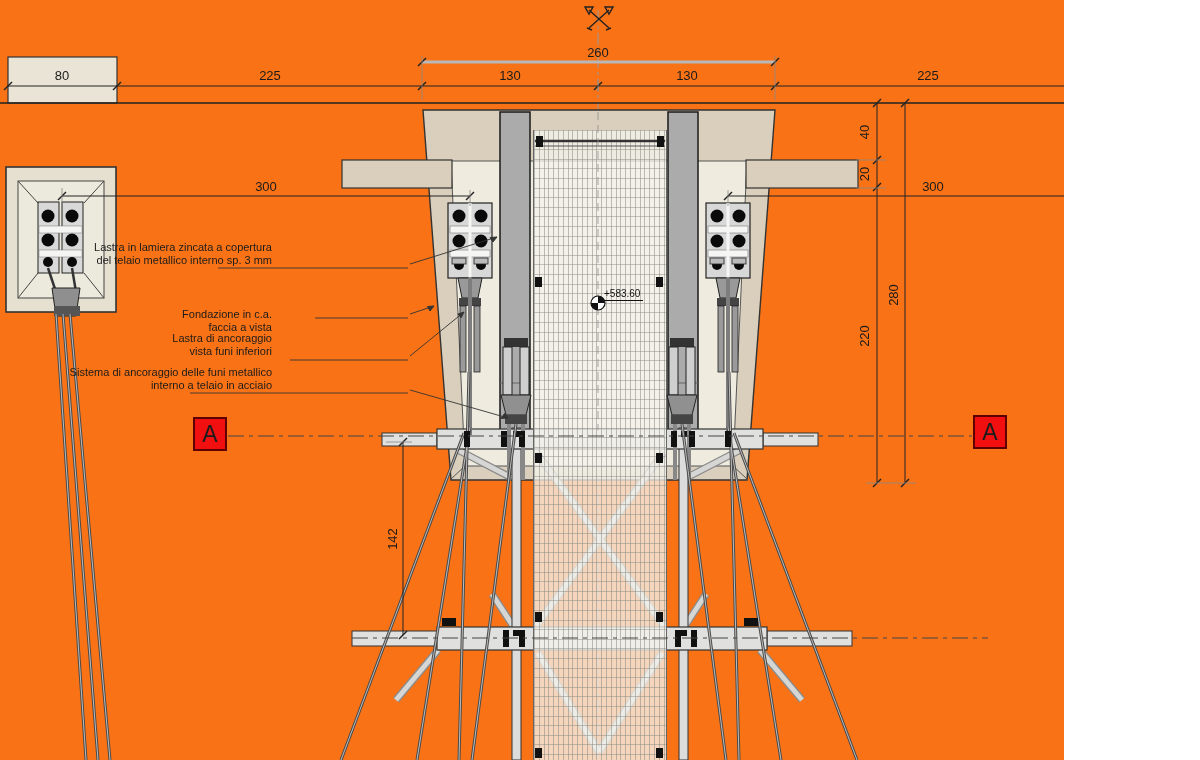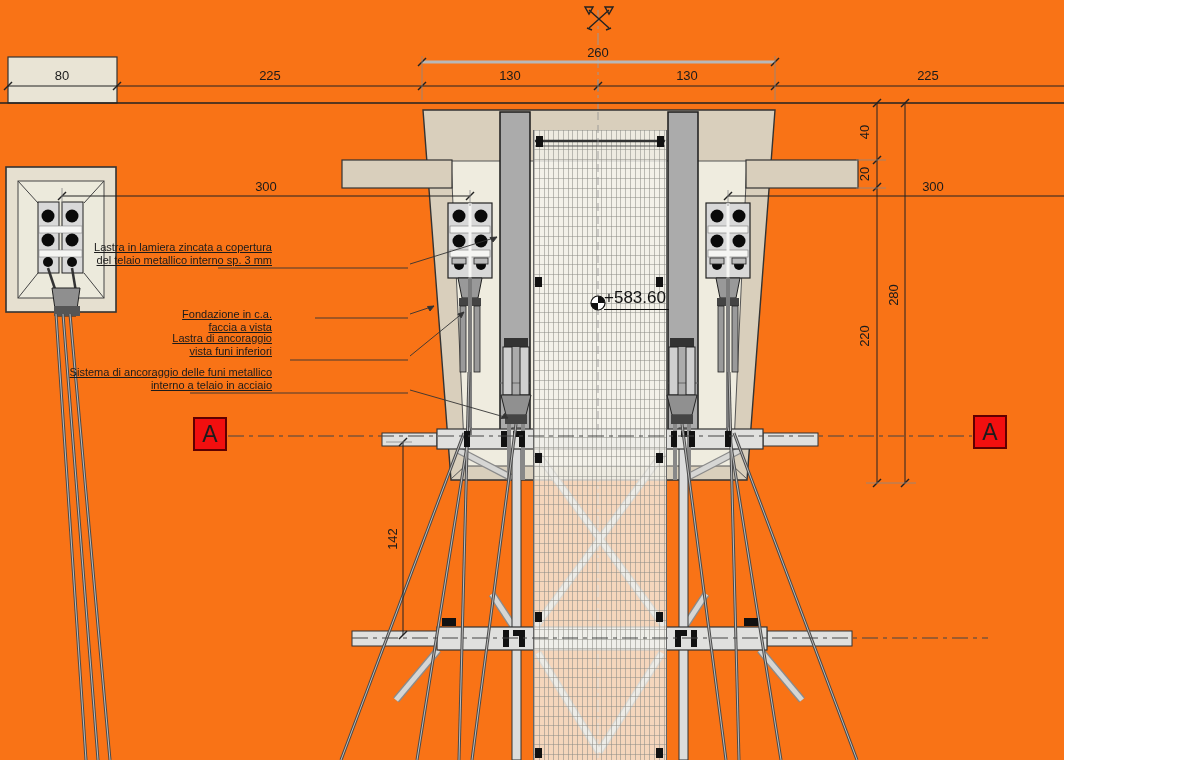--- a/index.html
+++ b/index.html
@@ -8,26 +8,26 @@
   .stage svg{position:absolute;left:0;top:0;}
   svg text{font-family:"Liberation Sans",sans-serif;fill:#1b1b1b;}
   .dim{font-size:13px;}
   .mesh{position:absolute;left:533px;top:130px;width:134px;height:630px;
         background-color:rgba(243,242,236,0.78);
         background-image:
           repeating-linear-gradient(to right, rgba(140,140,134,.55) 0 1px, transparent 1px 4.8px),
           repeating-linear-gradient(to bottom, rgba(140,140,134,.50) 0 1px, transparent 1px 9.6px);
         border-left:1px solid #666;border-right:1px solid #666;box-sizing:border-box;}
   .annotation{position:absolute;right:792px;text-align:right;font-size:11px;line-height:13px;
-              color:#1b1b1b;white-space:nowrap;text-decoration:underline;}
+              color:#1b1b1b;white-space:nowrap;}
   .annotation span{display:block;}
   .amarker{position:absolute;width:34px;height:34px;background:#f20f0f;border:2px solid #5f0000;
            box-sizing:border-box;display:flex;align-items:center;justify-content:center;
            font-size:23px;color:#1c1c1c;}
-  .level-label{position:absolute;left:604px;top:288px;font-size:17px;color:#111;
+  .level-label{position:absolute;left:604px;top:288px;font-size:10px;color:#111;
                border-bottom:1px solid #111;padding:0 3px 1px 0;}
 </style>
 </head>
 <body>
 
 <div class="stage">
 
   <svg width="1200" height="760" viewBox="0 0 1200 760">
 
     <line x1="598" y1="10" x2="598" y2="758" stroke="#999" stroke-width="1" stroke-dasharray="12 4 3 4"></line>

